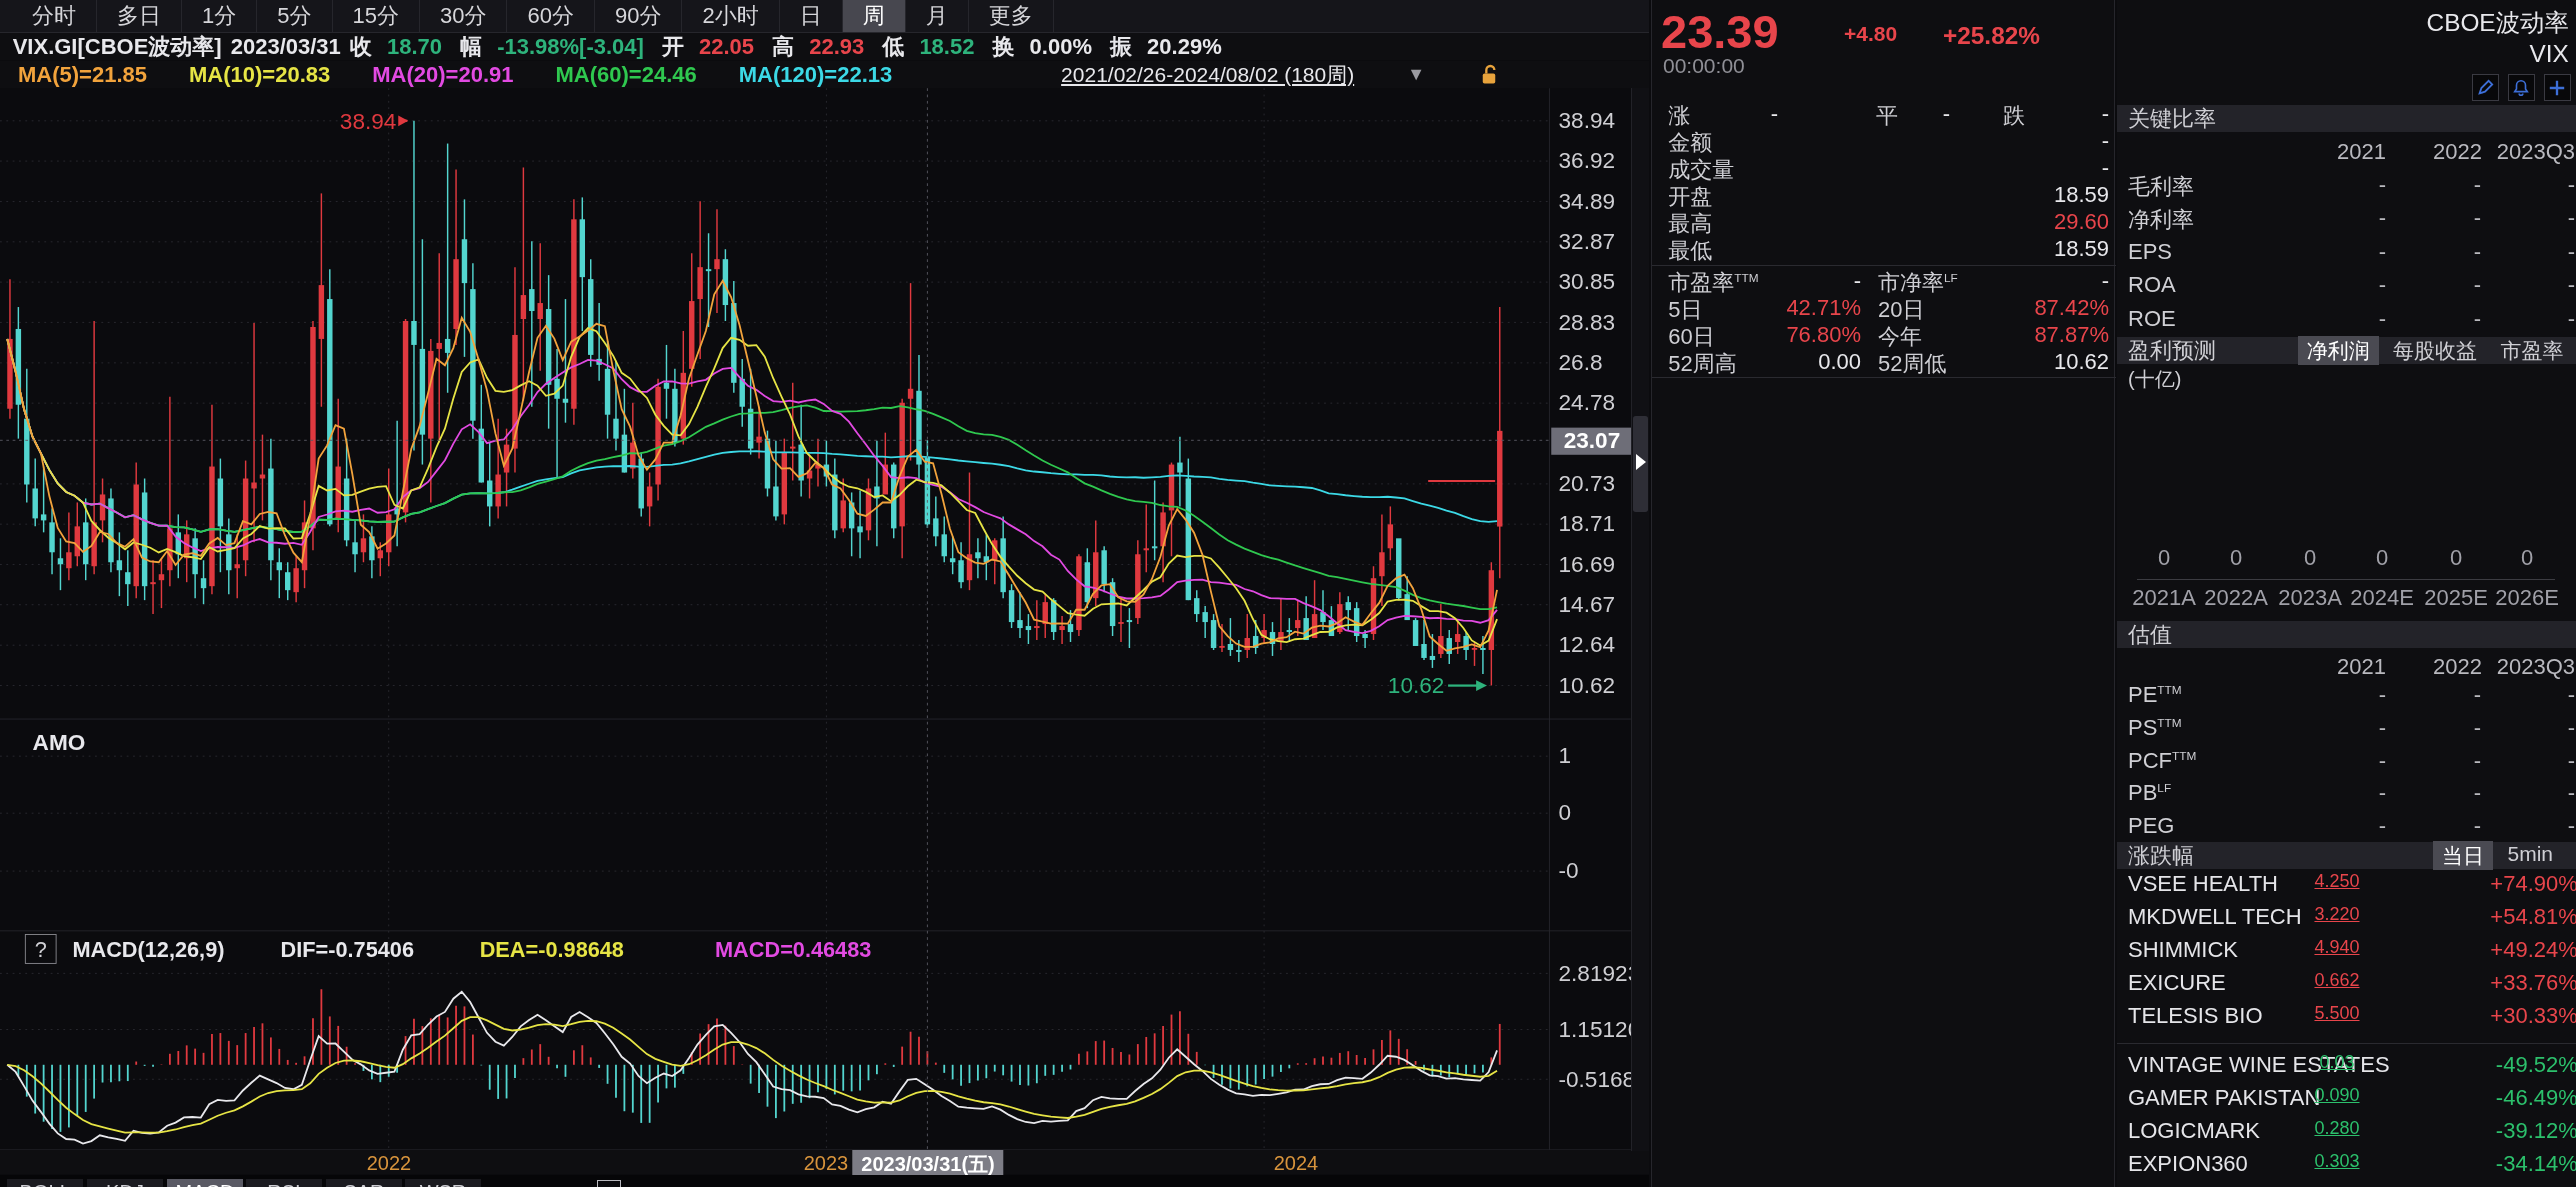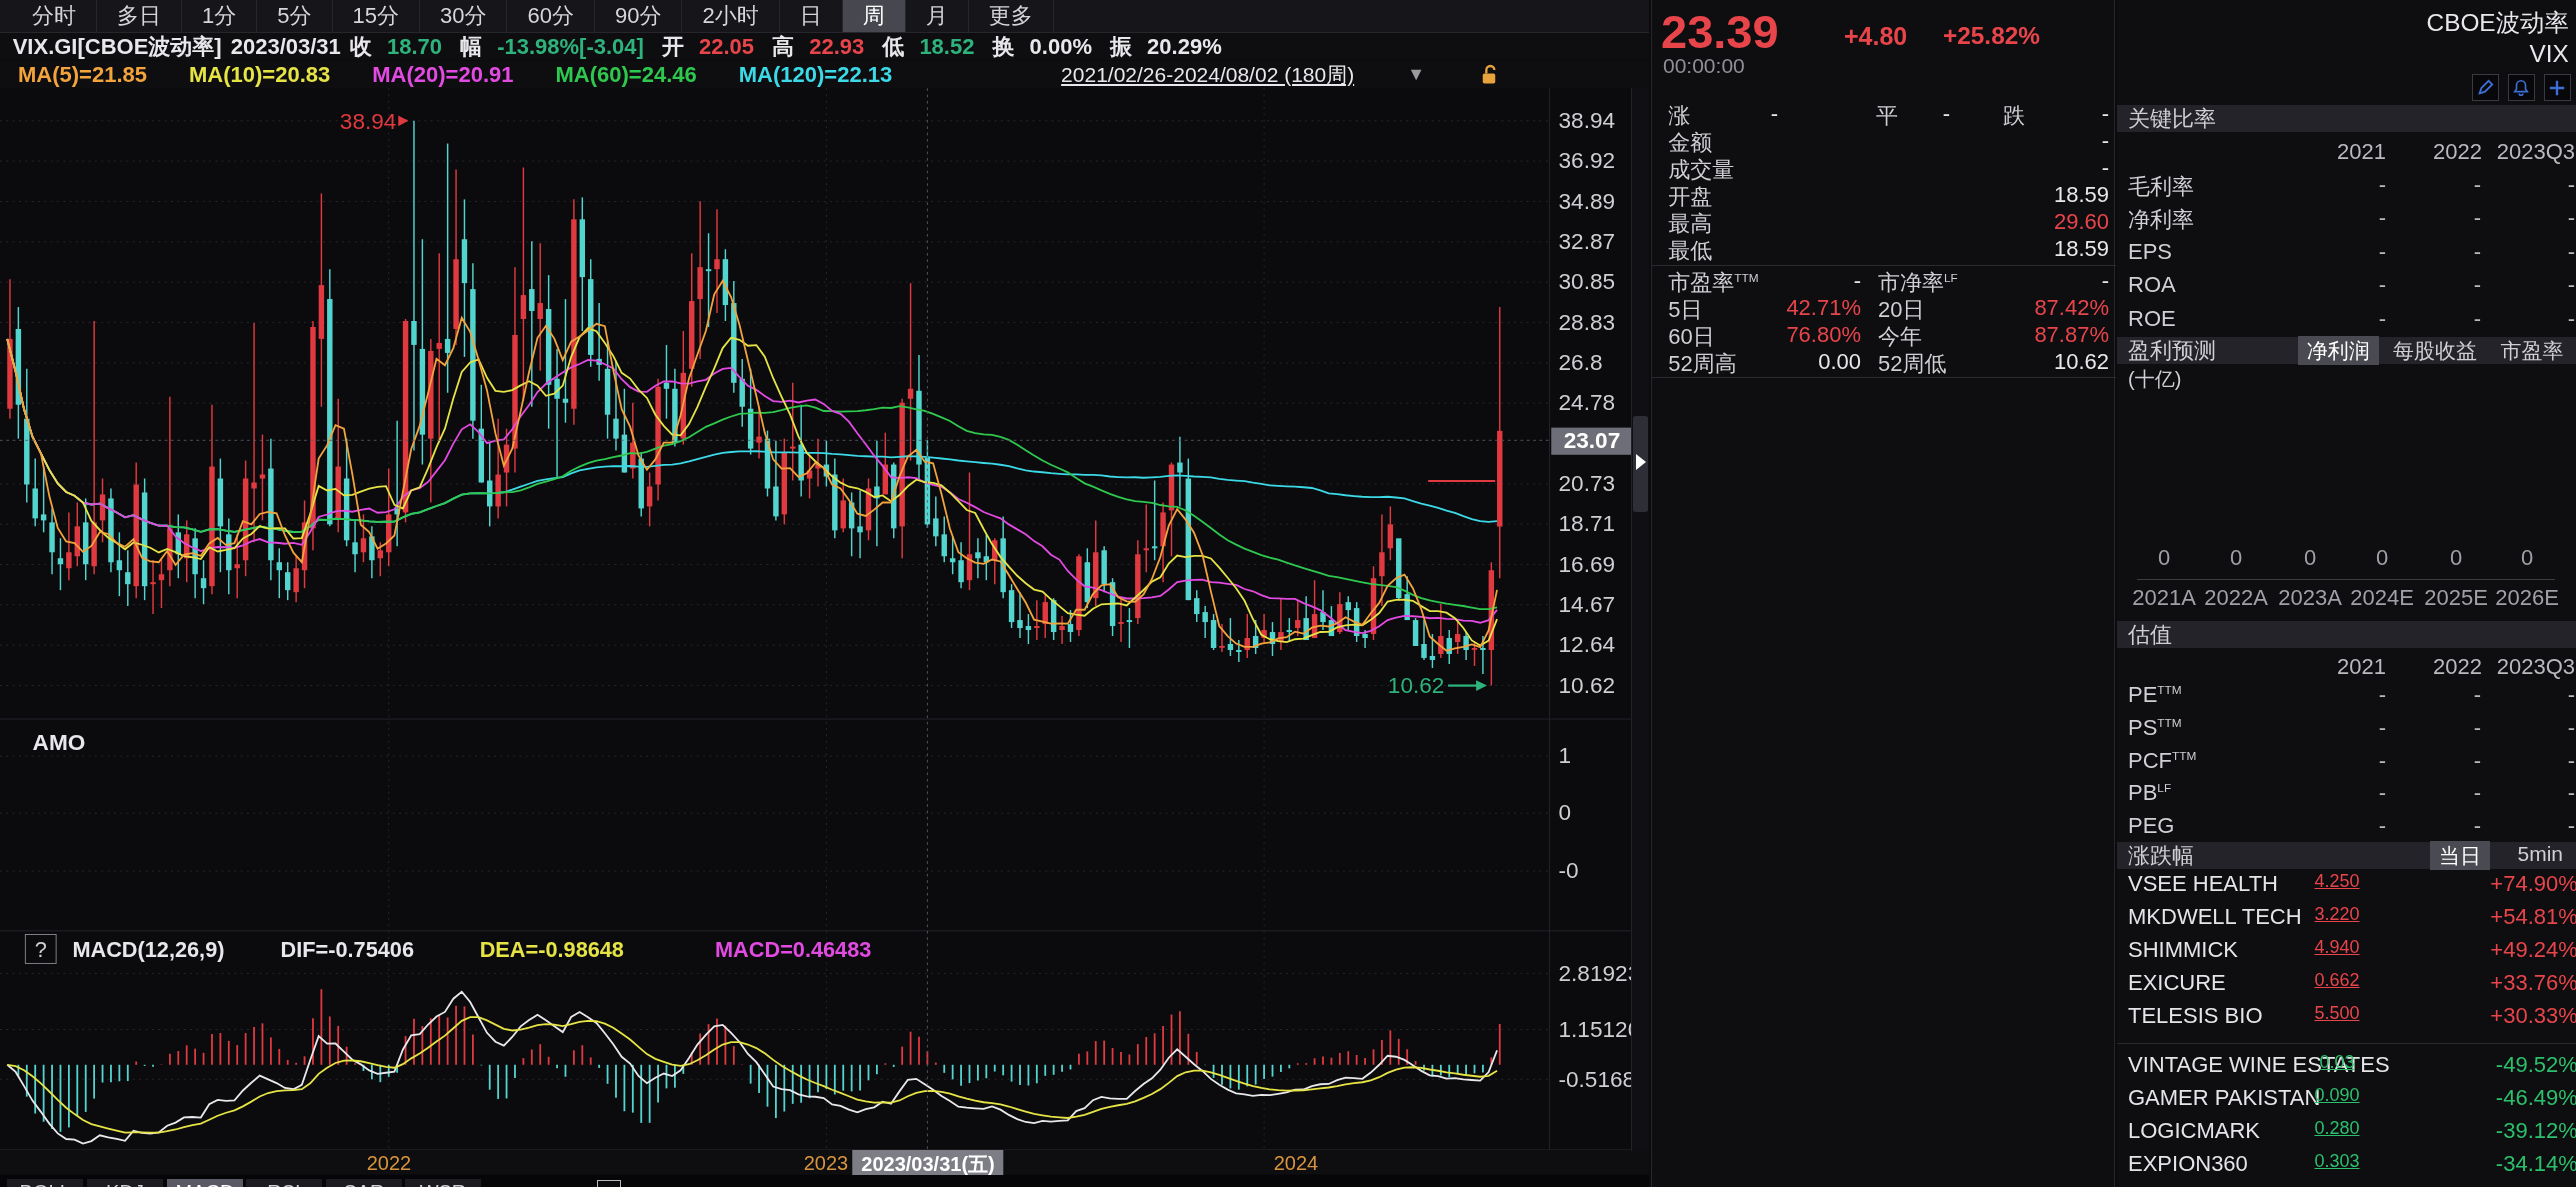--- a/index.html
+++ b/index.html
@@ -33,21 +33,21 @@
   .btab{position:absolute;top:3.6px;width:76px;height:27px;background:#1b1b20;color:#cfcfd4;font-size:20px;display:flex;align-items:center;justify-content:center;}
   .btab.sel{background:#5a5a64;color:#ffffff;}
   #btab-ico{position:absolute;left:597px;top:5.4px;width:23.5px;height:23.5px;border:1.8px solid #b9b9bf;background:#0b0b0e;}
   
   #vstrip{left:1631px;top:88px;width:18px;height:1063px;background:#101014;border-left:0.9px solid #222228;}
   #collapse{position:absolute;left:1633px;top:416px;width:15.4px;height:96px;background:#2e2e36;border-radius:2.7px;}
   #collapse .tri{position:absolute;left:2.7px;top:38px;width:0;height:0;border-left:10px solid #ffffff;border-top:8.1px solid transparent;border-bottom:8.1px solid transparent;}
   
   #quotepanel{left:1651px;top:0;width:464px;height:1188px;background:#0e0e11;border-left:0.9px solid #26262c;border-right:0.9px solid #26262c;}
   #bigprice{position:absolute;left:9px;top:3.6px;font-size:47px;font-weight:bold;color:#e8454b;}
-  #chg{position:absolute;left:192px;top:22px;font-size:25px;font-weight:bold;color:#e8454b;}
+  #chg{position:absolute;left:192px;top:22px;font-size:21px;font-weight:bold;color:#e8454b;}
   #chgpct{position:absolute;left:291px;top:22px;font-size:24.4px;font-weight:bold;color:#e8454b;}
   #qtime{position:absolute;left:11px;top:54px;font-size:21px;color:#8f8f96;}
   #stats{position:absolute;left:0px;top:101px;width:464px;font-size:22px;}
   .srow{position:relative;height:27px;}
   .srow .lab{position:absolute;color:#cfcfd4;}
   .srow .val{position:absolute;text-align:right;color:#e8e8ec;}
   .hr{border-top:0.9px solid #2a2a30;margin:1.8px 0;}
   sup{font-size:11.8px;}
   
   #detail{left:2117px;top:0;width:459px;height:1188px;background:#0e0e11;overflow:hidden;}
@@ -908,21 +908,21 @@
         <div class="rlabel" style="top: 780px;">PB<sup>LF</sup></div>
         <div class="rdash" style="top: 780px; left: 215px; width: 54px;">-</div>
         <div class="rdash" style="top: 780px; left: 310px; width: 54px;">-</div>
         <div class="rdash" style="top: 780px; left: 404px; width: 54px;">-</div>
         <div class="rlabel" style="top: 813px;">PEG</div>
         <div class="rdash" style="top: 813px; left: 215px; width: 54px;">-</div>
         <div class="rdash" style="top: 813px; left: 310px; width: 54px;">-</div>
         <div class="rdash" style="top: 813px; left: 404px; width: 54px;">-</div>
         <div class="band" style="top: 842px;">
           <span>涨跌幅</span>
-          <span style="position: absolute; right: 4px; display: flex; gap: 13px;">
+          <span style="position: absolute; right: 14px; display: flex;">
             <span class="ftab sel">当日</span>
             <span class="ftab">5min</span>
           </span>
         </div>
         <div class="mrow" style="top: 867px;">
           <span class="mname">VSEE HEALTH</span>
           <span class="mprice up">4.250</span>
           <span class="mpct up">+74.90%</span>
         </div>
         <div class="mrow" style="top: 900px;">

